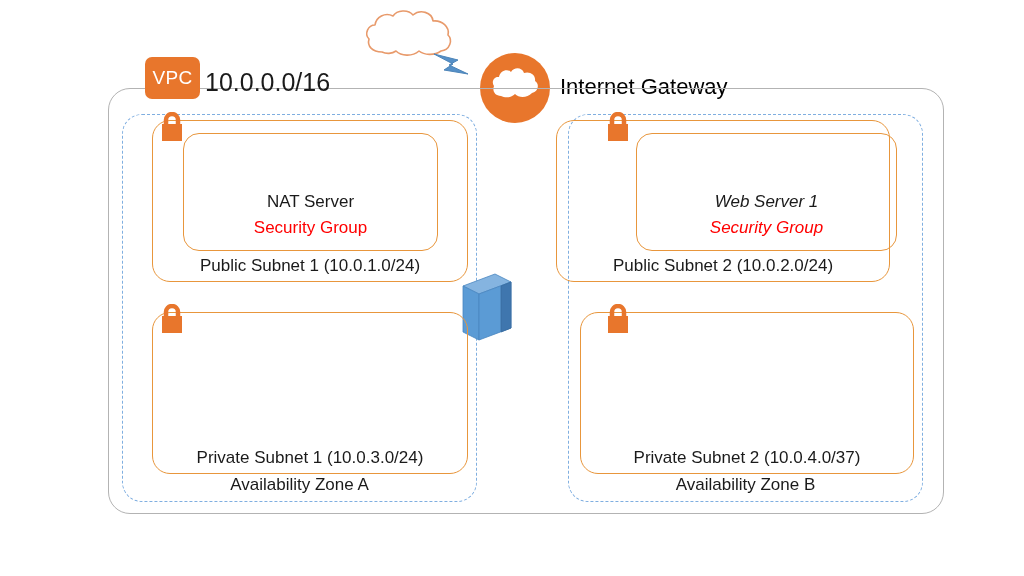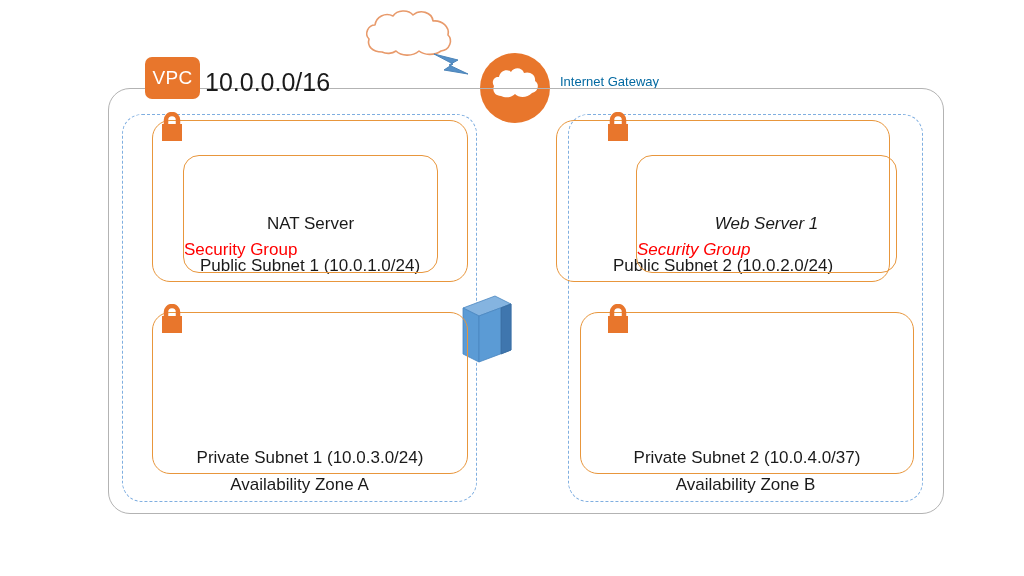--- a/index.html
+++ b/index.html
@@ -116,39 +116,39 @@
   .lock-public-right  { left: 605px; top: 112px; }
   .lock-private-left  { left: 159px; top: 304px; }
   .lock-private-right { left: 605px; top: 304px; }
 
   
   .sg-box {
     position: absolute;
     border: 1.4px solid #E8963C;
     border-radius: 16px;
     box-sizing: border-box;
-    margin-top: 22px;
   }
   .sg-left  { left: 183px; top: 133px; width: 255px; height: 118px; }
   .sg-right { left: 636px; top: 133px; width: 261px; height: 118px; font-style: italic; }
 
   .server-label {
     position: absolute;
     left: 0;
     width: 100%;
     text-align: center;
     bottom: 38px;
     font-size: 17px;
     color: #1a1a1a;
     white-space: nowrap;
   }
   .sg-label {
     position: absolute;
     left: 0;
     width: 100%;
+    text-align: center;
     bottom: 12px;
     font-size: 17px;
     color: #FF0000;
     white-space: nowrap;
   }
 
   
   .server-icon {
     position: absolute;
     width: 52px;
@@ -161,22 +161,22 @@
     position: absolute;
     left: 479px;
     top: 52px;
     width: 72px;
     height: 72px;
   }
   .igw-label {
     position: absolute;
     left: 560px;
     top: 74px;
-    font-size: 13px;
-    color: #0369a1;
+    font-size: 22px;
+    color: #000000;
     white-space: nowrap;
   }
 
   
   .net-cloud {
     position: absolute;
     left: 362px;
     top: 8px;
     width: 94px;
     height: 54px;

